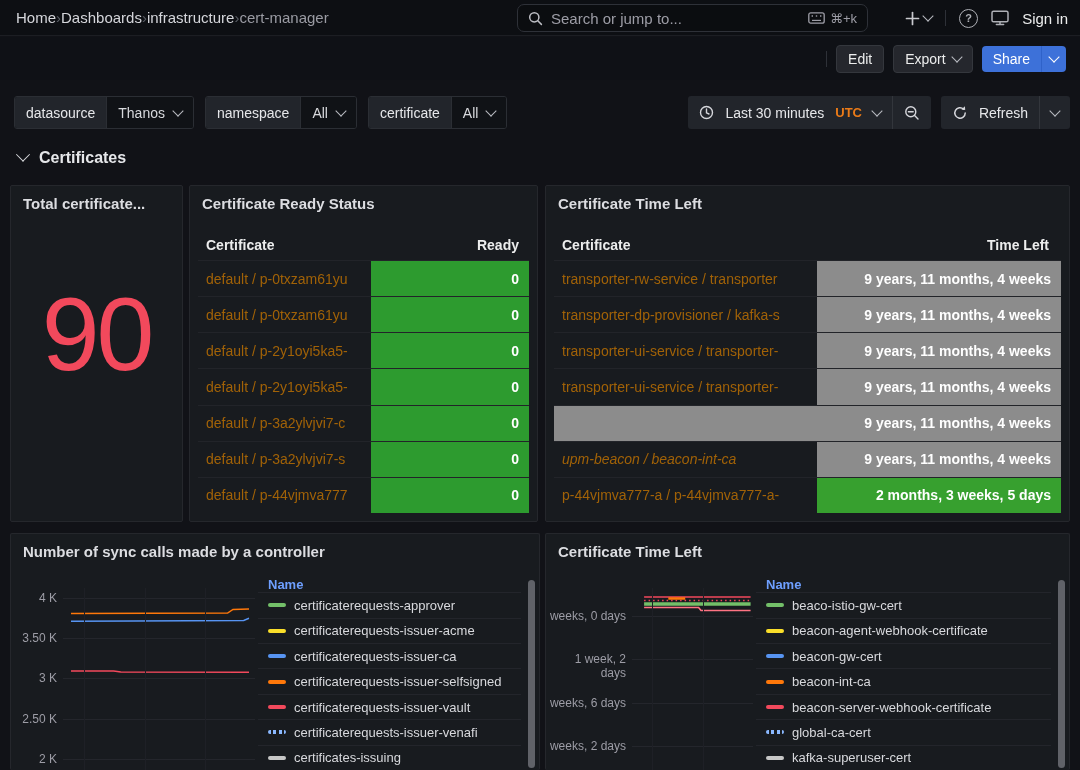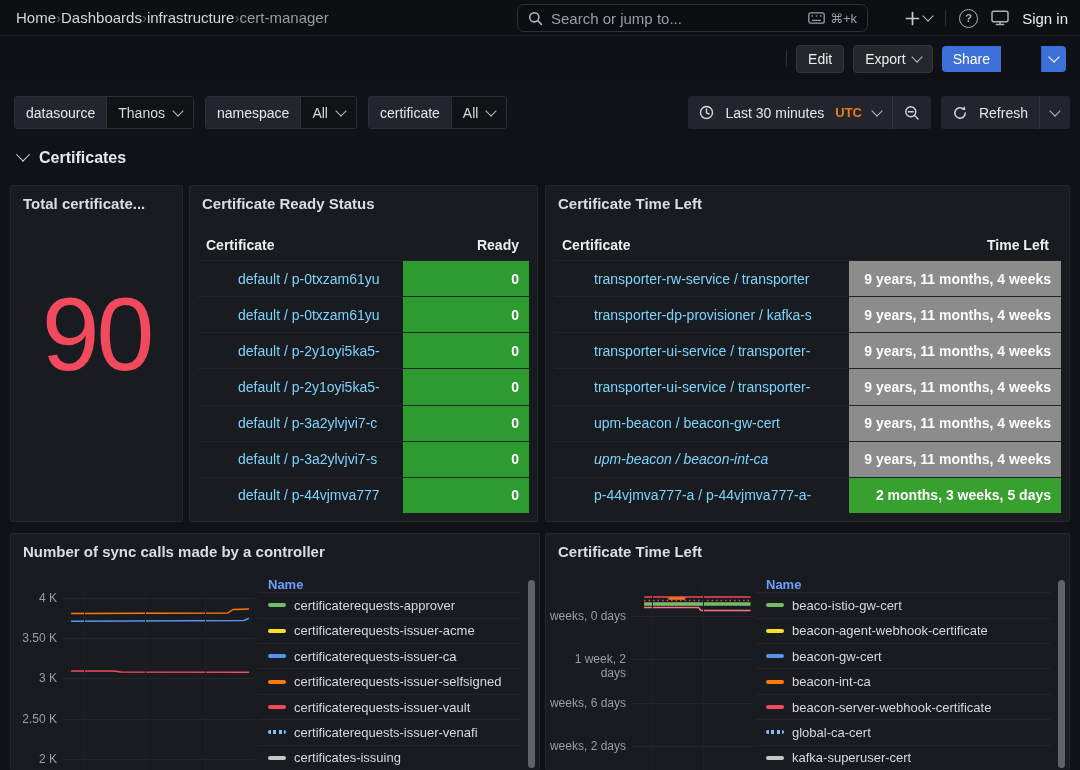--- a/index.html
+++ b/index.html
@@ -61,21 +61,21 @@
   .bignum{position:absolute;left:0;right:0;top:96px;text-align:center;font-size:104px;font-weight:500;
           letter-spacing:-3px;line-height:1;}
 
   
   .gtable{position:absolute;left:8px;right:8px;top:44px;bottom:8px;display:flex;flex-direction:column;font-size:14px;}
   .gthead{display:flex;align-items:center;height:30px;font-weight:700;color:#eceded;flex:none;}
   .gth-name{padding-left:8px;}
   .gth-val{margin-left:auto;padding-right:10px;}
   .gtrows{flex:1;display:flex;flex-direction:column;}
   .gtr{flex:1;display:flex;border-top:1px solid #222429;min-height:0;}
-  .gtd-name{display:flex;align-items:center;padding:0 8px;color:#7dd3fc;white-space:nowrap;overflow:hidden;flex:none;margin-left:32px;}
+  .gtd-name{display:flex;align-items:center;padding:0 8px;color:#a16207;white-space:nowrap;overflow:hidden;flex:none;}
   .gtd-val{flex:1;display:flex;align-items:center;justify-content:flex-end;padding-right:10px;
            color:#fff;font-weight:600;white-space:nowrap;}
 
   
   .chartarea{position:absolute;left:0;right:0;top:40px;bottom:0;}
   .ytick{position:absolute;text-align:right;font-size:12px;color:#9d9da6;height:14px;line-height:14px;}
   .hgrid{position:absolute;height:1px;background:#24262c;}
   .vgrid{position:absolute;width:1px;background:#1e2026;top:14px;bottom:0;}
   .legend{position:absolute;top:2px;bottom:0;display:flex;flex-direction:column;font-size:13px;}
   .lg-head{height:22px;display:flex;align-items:center;font-weight:700;padding-left:10px;}
@@ -149,21 +149,21 @@
   </div>
 </div>
 
 <div class="subbar">
   <span class="nav-divider"></span>
   <span class="btn">Edit</span>
   <span class="btn">
     <span>Export</span>
     <span class="chev"></span>
   </span>
-  <span style="display:flex;gap:40px;">
+  <span style="display:flex;">
     <span class="btn btn-share">Share</span>
     <span class="btn-share-chev">
       <span class="chev" style="border-color:#fff;"></span>
     </span>
   </span>
 </div>
 
 <div class="filterrow">
   <span class="pill">
     <span class="pill-label">datasource</span>
@@ -295,21 +295,20 @@
         </div>
         <div class="gtr">
           <div class="gtd-name" style="width: 247px;">transporter-ui-service / transporter-</div>
           <div class="gtd-val" style="background: rgb(140, 140, 140);">9 years, 11 months, 4 weeks</div>
         </div>
         <div class="gtr">
           <div class="gtd-name" style="width: 247px;">transporter-ui-service / transporter-</div>
           <div class="gtd-val" style="background: rgb(140, 140, 140);">9 years, 11 months, 4 weeks</div>
         </div>
         <div class="gtr">
-          <div class="gtd-name" style="width: 247px;">upm-beacon / beacon-gw-cert</div>
           <div class="gtd-val" style="background: rgb(140, 140, 140);">9 years, 11 months, 4 weeks</div>
         </div>
         <div class="gtr">
           <div class="gtd-name" style="width: 247px; font-style: italic;">upm-beacon / beacon-int-ca</div>
           <div class="gtd-val" style="background: rgb(140, 140, 140);">9 years, 11 months, 4 weeks</div>
         </div>
         <div class="gtr">
           <div class="gtd-name" style="width: 247px;">p-44vjmva777-a / p-44vjmva777-a-</div>
           <div class="gtd-val" style="background: rgb(55, 160, 47);">2 months, 3 weeks, 5 days</div>
         </div>

